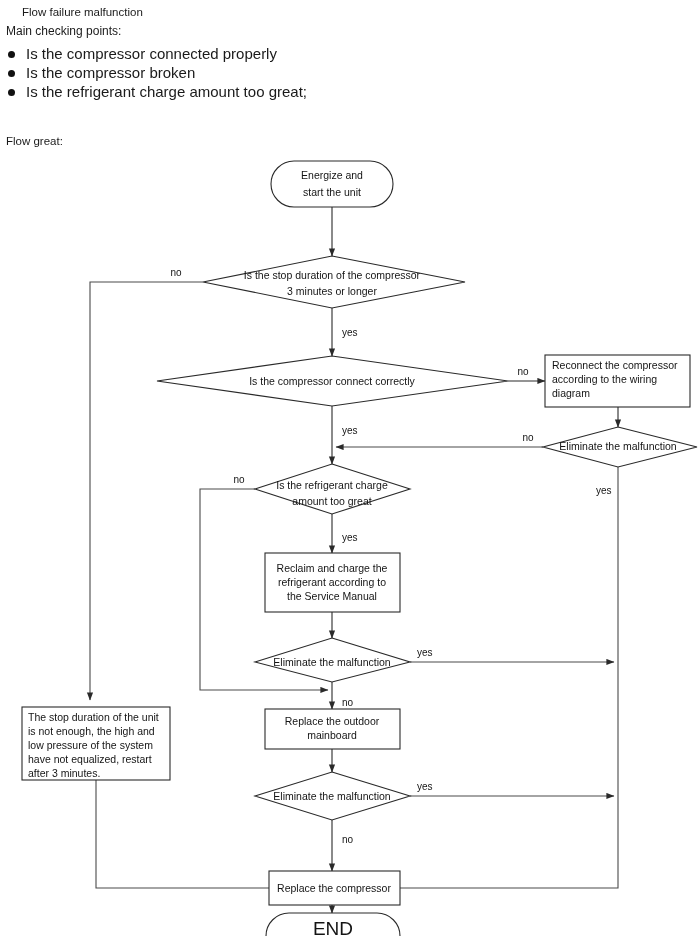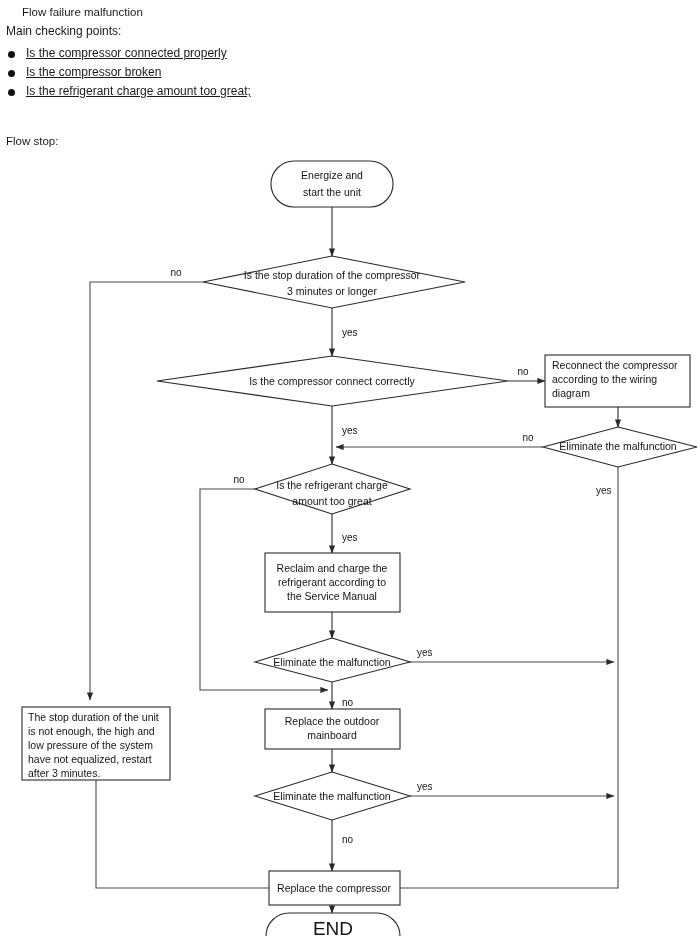--- a/index.html
+++ b/index.html
@@ -40,26 +40,25 @@
   }
   .bullets {
     position: absolute;
     left: 6px;
     top: 44px;
     margin: 0;
     padding: 0;
     list-style: none;
   }
   .bullets li {
-    font-size: 12px;
+    font-size: 15px;
     line-height: 19px;
     white-space: nowrap;
     position: relative;
     padding-left: 20px;
-    text-decoration: underline;
   }
   .bullets li .dot {
     position: absolute;
     left: 2px;
     top: 7px;
     width: 7px;
     height: 7px;
     border-radius: 50%;
     background: #111;
     display: block;
@@ -119,21 +118,21 @@
 <body>
 
 <div class="header-block">
   <div class="hdr-title">Flow failure malfunction</div>
   <div class="hdr-sub">Main checking points:</div>
   <ul class="bullets">
     <li><span class="dot"></span><span>Is the compressor connected properly</span></li>
     <li><span class="dot"></span><span>Is the compressor broken</span></li>
     <li><span class="dot"></span><span>Is the refrigerant charge amount too great;</span></li>
   </ul>
-  <div class="hdr-flow">Flow stop:</div>
+  <div class="hdr-flow">Flow great:</div>
 </div>
 
 <svg class="flow-svg" viewBox="0 0 700 936">
   <defs>
     <marker id="arrow" markerWidth="9" markerHeight="9" refX="7.6" refY="3.1" orient="auto" markerUnits="userSpaceOnUse">
       <path d="M0,0 L8,3.1 L0,6.2 z" fill="#2a2a2a"></path>
     </marker>
   </defs>
 
   <path class="conn-dark" d="M332,207 L332,256" marker-end="url(#arrow)"></path>

